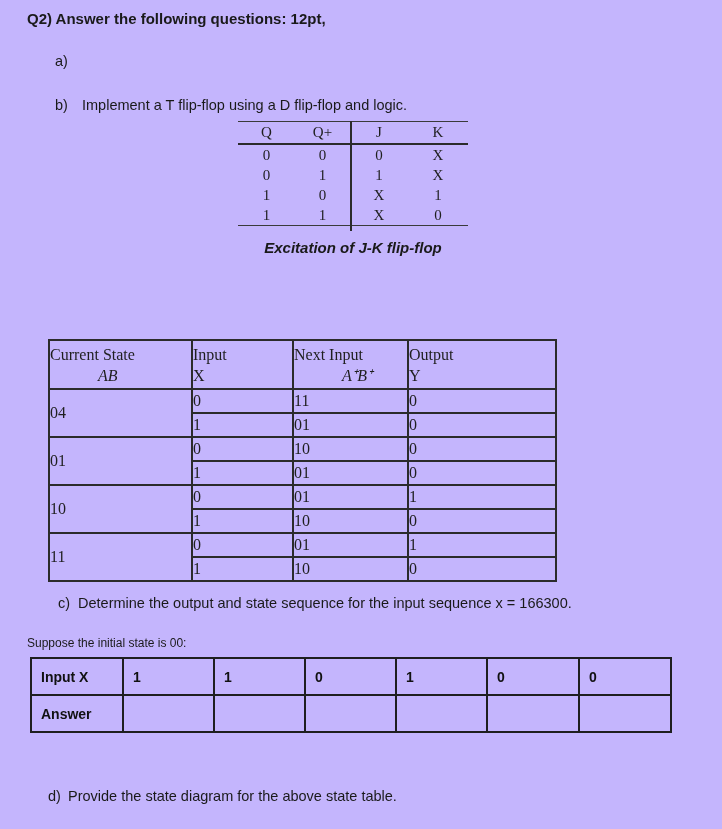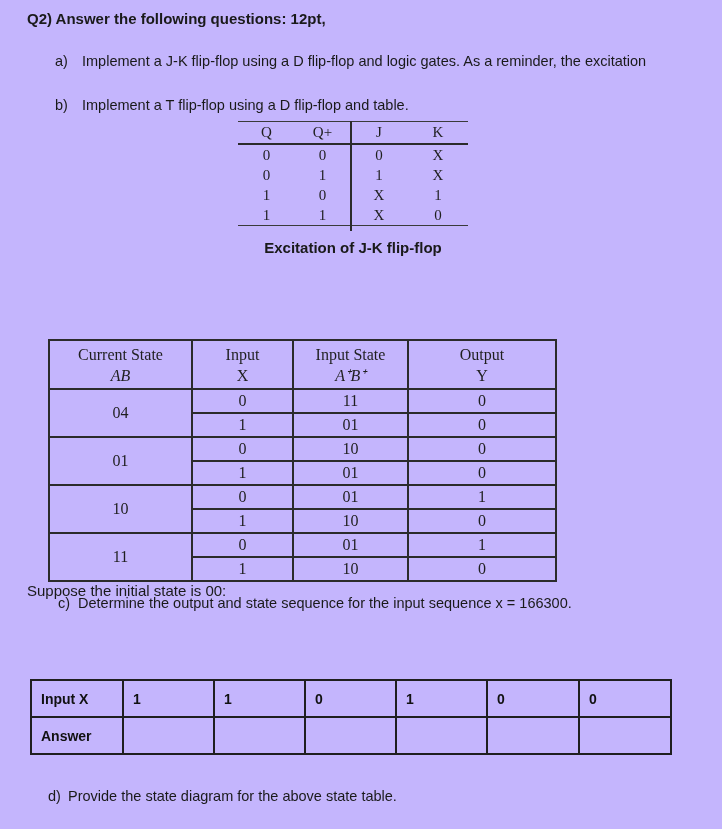--- a/index.html
+++ b/index.html
@@ -38,75 +38,74 @@
     font-weight: normal; text-align: center; height: 21px;
     border-bottom: 2px solid #2b2b2b; padding: 0;
   }
   .exc-table td { text-align: center; height: 20px; padding: 0; }
   .exc-vline {
     position: absolute; left: 112px; top: 0; width: 2px; height: 110px;
     background: #2b2b2b;
   }
   .exc-caption {
     position: absolute; left: 238px; top: 239px; width: 230px;
-    text-align: center; font-size: 15px; font-weight: bold; white-space: nowrap;
+    text-align: center; font-size: 15px; font-weight: bold; white-space: nowrap; font-style: italic;
   }
 
   
   .state-table {
     position: absolute; left: 48px; top: 339px;
     border-collapse: collapse;
     font-family: "Liberation Serif", serif; font-size: 16px; color: #1f1f1f;
     border: 2px solid #2b2b2b;
   }
   .state-table th, .state-table td {
-    border: 2px solid #2b2b2b; text-align: center; padding: 0;
+    border: 2px solid #2b2b2b; text-align: left; padding: 0;
   }
   .state-table thead th { font-weight: normal; height: 47px; line-height: 21px; }
   .state-table tbody td { height: 22px; line-height: 22px; border-top: 1px solid #2b2b2b; }
   .state-table tbody tr.grp-start td { border-top: 2px solid #2b2b2b; }
-  .state-table .l2.it { font-style: italic; }
+  .state-table .l2.it { font-style: italic; padding-left: 48px; }
 
   
   .c-line1 { position: absolute; left: 58px; top: 592px; display: flex; font-size: 14.5px; line-height: 22px; }
   .c-line1 .ilabel { flex: 0 0 20px; }
-  .c-line2 { position: absolute; left: 27px; top: 580px; font-size: 15px; line-height: 22px; white-space: nowrap; }
+  .c-line2 { position: absolute; left: 27px; top: 632px; font-size: 12px; line-height: 22px; white-space: nowrap; }
 
   
   .seq-table {
     position: absolute; left: 30px; top: 657px;
     border-collapse: collapse;
-    font-size: 14px; font-weight: bold; color: #111; margin-top: 22px;
+    font-size: 14px; font-weight: bold; color: #111;
   }
   .seq-table td {
     border: 2px solid #1f1f1f; height: 35px;
     padding: 0 0 0 9px; vertical-align: middle; text-align: left;
   }
 
   
   .item-d { left: 48px; top: 785px; }
   .item-d .ilabel { flex: 0 0 20px; }
 </style>
 </head>
 <body>
 
 <div class="page">
 
   <h1 class="title">Q2) Answer the following questions: 12pt,</h1>
 
   <div class="item item-a">
     <span class="ilabel">a)</span>
     <div>
-      <div class="nowrap">Implement a J-K flip-flop using a D flip-flop and logic gates. As a reminder, the excitation</div>
     </div>
   </div>
 
   <div class="item item-b">
     <span class="ilabel">b)</span>
-    <div class="nowrap">Implement a T flip-flop using a D flip-flop and table.</div>
+    <div class="nowrap">Implement a T flip-flop using a D flip-flop and logic.</div>
   </div>
 
   <div class="exc-wrap">
     <table class="exc-table">
       <colgroup>
           <col style="width:57px">
           <col style="width:55px">
           <col style="width:58px">
           <col style="width:60px">
         </colgroup>
@@ -161,21 +160,21 @@
       <tr>
         <th>
           <div class="l1">Current State</div>
           <div class="l2 it">AB</div>
         </th>
         <th>
           <div class="l1">Input</div>
           <div class="l2">X</div>
         </th>
         <th>
-          <div class="l1">Input State</div>
+          <div class="l1">Next Input</div>
           <div class="l2 it">A⁺B⁺</div>
         </th>
         <th>
           <div class="l1">Output</div>
           <div class="l2">Y</div>
         </th>
       </tr>
     </thead>
     <tbody>
       <tr class="grp-start">

